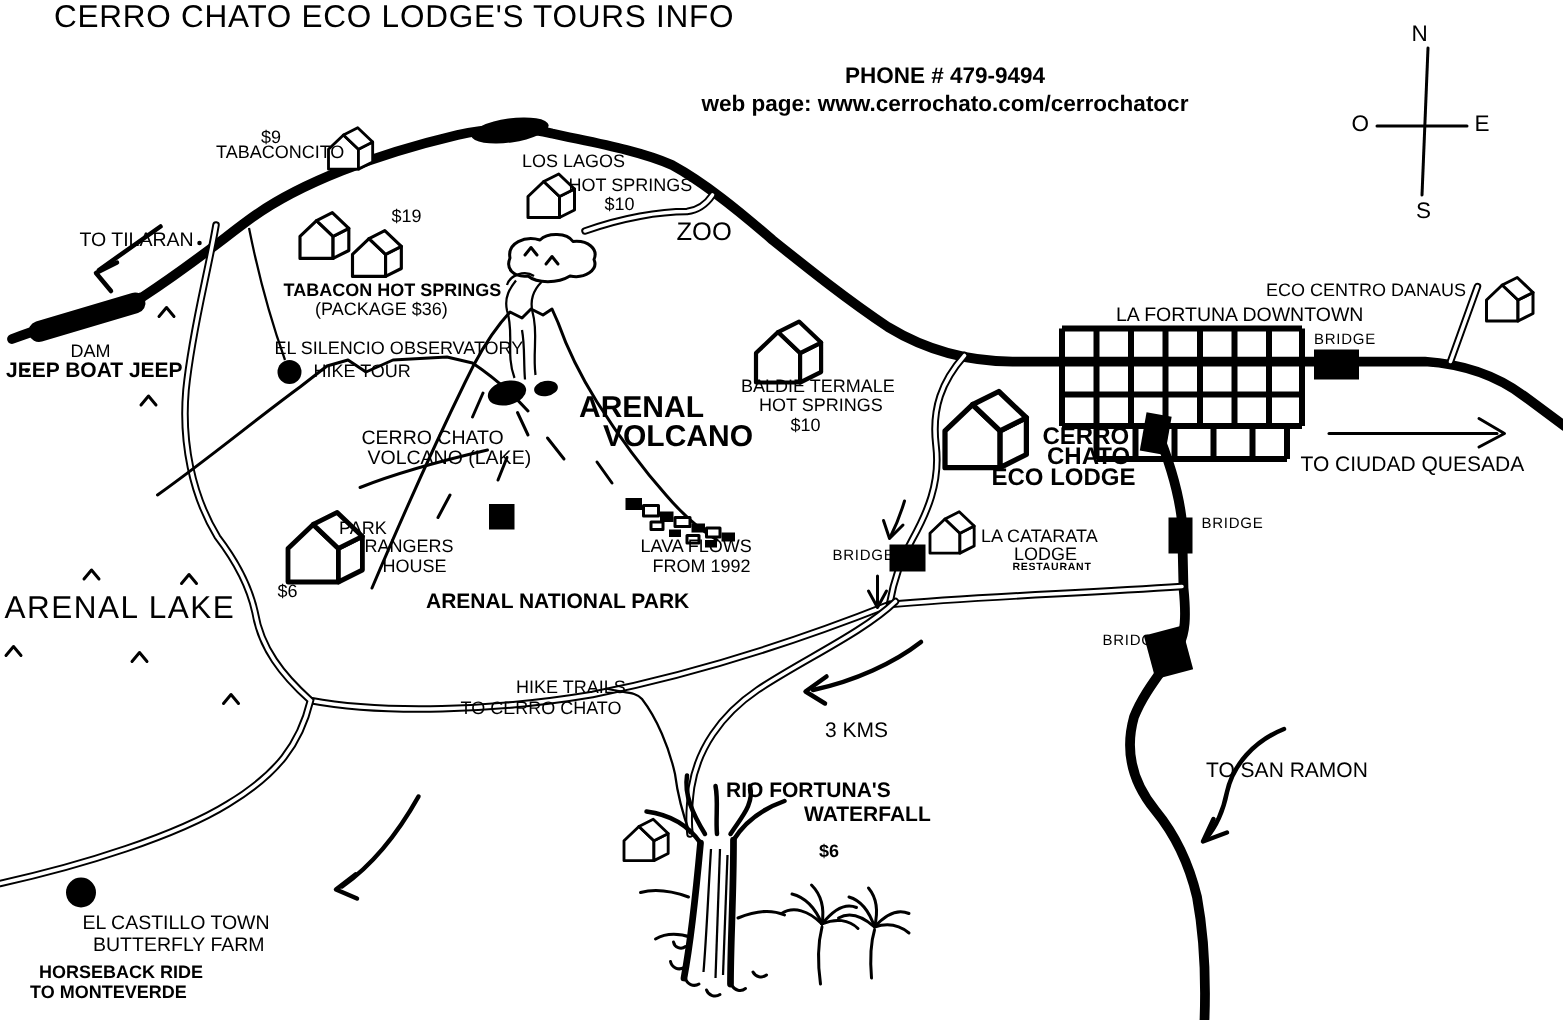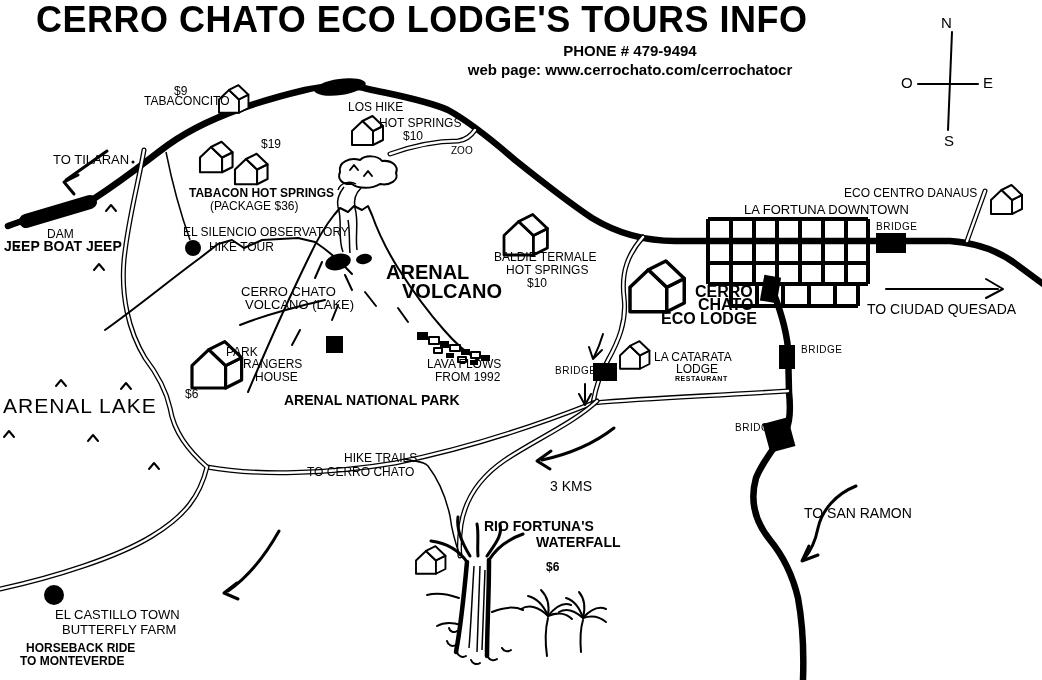--- a/index.html
+++ b/index.html
@@ -3,29 +3,29 @@
 <meta charset="utf-8">
 <style>
   html,body{margin:0;padding:0;background:#fff;}
   #map{position:relative;width:1042px;height:680px;background:#ffffff;overflow:hidden;
        font-family:"Liberation Sans",sans-serif;color:#000;}
   #art{position:absolute;left:0;top:0;}
   .lbl{position:absolute;white-space:nowrap;line-height:1.05;}
   .b{font-weight:bold;}
   .s7{font-size:7px;letter-spacing:.5px;}
   .s10{font-size:10px;letter-spacing:.5px;}
-  .s11{font-size:10px;}
+  .s11{font-size:17px;}
   .s12{font-size:12px;}
   .s13{font-size:13px;margin-left:41px;}
   .s14{font-size:14px;}
   .s15{font-size:15px;}
   .s16{font-size:16px;}
   .s20{font-size:20px;}
   .s21{font-size:21px;letter-spacing:1px;}
-  .title{font-size:36px;font-weight:bold;letter-spacing:.5px;}
+  .title{font-size:21px;font-weight:normal;letter-spacing:.5px;}
   .contact{text-align:center;font-weight:bold;font-size:15px;line-height:19px;}
   
   .rt{fill:none;stroke:#000;stroke-width:6.5;stroke-linecap:round;}
   .rb{fill:none;stroke:#000;stroke-width:5;stroke-linecap:round;}
   .rw{fill:none;stroke:#fff;stroke-width:2.4;stroke-linecap:round;}
   .g{stroke:#000;stroke-width:4;}
   .tr{fill:none;stroke:#000;stroke-width:1.5;}
   .o{fill:none;stroke:#000;stroke-width:2;stroke-linecap:round;stroke-linejoin:round;}
   .o3{fill:none;stroke:#000;stroke-width:3;stroke-linecap:round;stroke-linejoin:round;}
   .o45{fill:none;stroke:#000;stroke-width:4.5;stroke-linecap:round;stroke-linejoin:round;}
@@ -283,21 +283,21 @@
   <div class="lbl s15" style="left:983px;top:75px;">E</div>
   <div class="lbl s15" style="left:944px;top:133px;">S</div>
 
   <div class="lbl s12" style="left:174px;top:85px;">$9</div>
   <div class="lbl s12" style="left:144px;top:95px;">TABACONCITO</div>
 
   <div class="lbl s13" style="left:12px;top:153px;">TO TILARAN</div>
   <div class="lbl s12" style="left:47px;top:228px;">DAM</div>
   <div class="lbl s14 b" style="left:4px;top:239px;">JEEP BOAT JEEP</div>
 
-  <div class="lbl s12" style="left:348px;top:101px;">LOS HIKE</div>
+  <div class="lbl s12" style="left:348px;top:101px;">LOS LAGOS</div>
   <div class="lbl s12" style="left:379px;top:117px;">HOT SPRINGS</div>
   <div class="lbl s12" style="left:403px;top:130px;">$10</div>
   <div class="lbl s11" style="left:451px;top:146px;">ZOO</div>
 
   <div class="lbl s12" style="left:261px;top:138px;">$19</div>
   <div class="lbl s12" style="left:189px;top:187px;font-weight:bold;">TABACON HOT SPRINGS</div>
   <div class="lbl s12" style="left:210px;top:200px;">(PACKAGE $36)</div>
 
   <div class="lbl s12" style="left:183px;top:226px;">EL SILENCIO OBSERVATORY</div>
   <div class="lbl s12" style="left:209px;top:241px;">HIKE TOUR</div>

